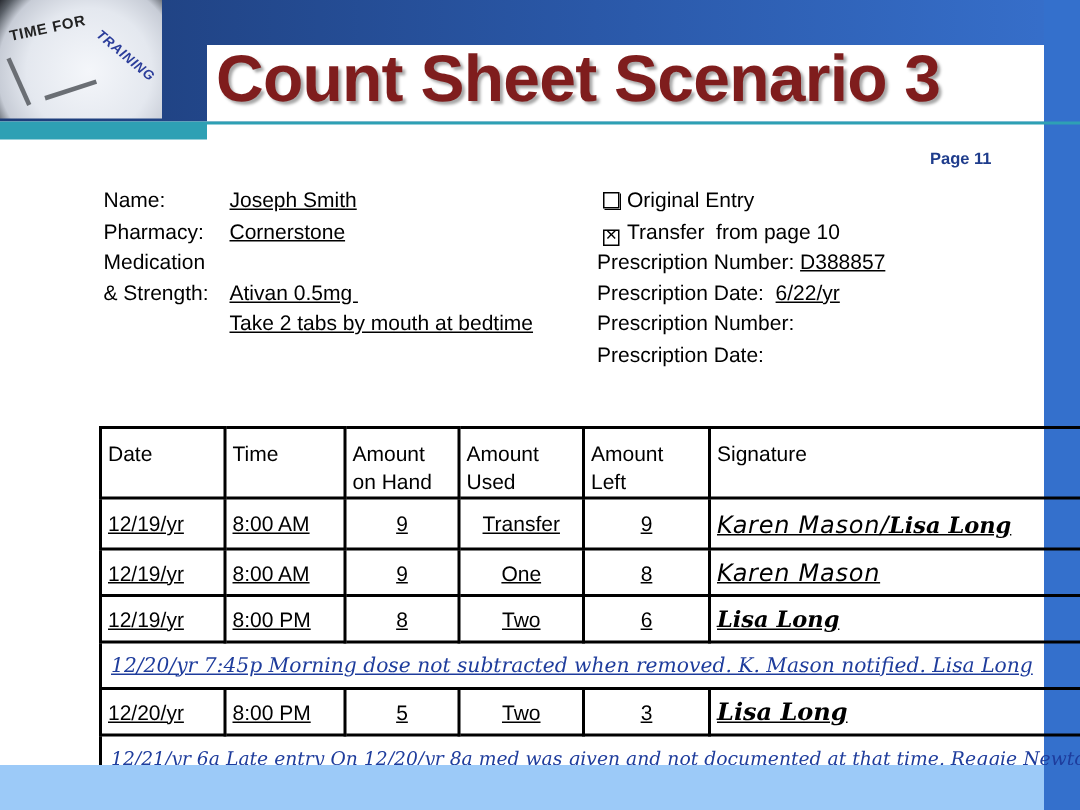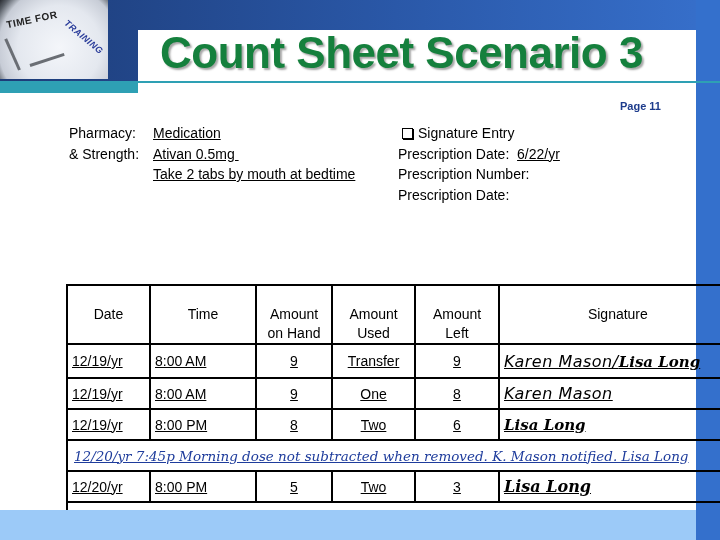--- a/index.html
+++ b/index.html
@@ -43,22 +43,22 @@
   }
   .teal-line {
     position: absolute; left: 138px; top: 81px; width: 582px; height: 2px;
     background: #2ea0b4;
   }
   .title-box {
     position: absolute; left: 138px; top: 30px; width: 558px; height: 51px;
     background: #ffffff;
   }
   .title {
-    position: absolute; left: 160px; top: 28px; font-size: 44px; font-weight: bold;
-    color: #15803d; letter-spacing: -0.5px; white-space: nowrap;
+    position: absolute; left: 144px; top: 28px; font-size: 44px; font-weight: bold;
+    color: #7f1d1d; letter-spacing: -0.5px; white-space: nowrap;
     text-shadow: 2px 2px 2px rgba(0,0,0,0.35);
   }
   .page-num {
     position: absolute; left: 620px; top: 100px; font-size: 11px; font-weight: bold; color: #1e3c8c;
   }
 
   .info { position: absolute; font-size: 14px; line-height: 20.5px; white-space: nowrap; }
   .info-left { left: 69px; top: 123px; }
   .info-left .lbl { display: inline-block; width: 84px; }
   .info-left .val { text-decoration: underline; }
@@ -67,25 +67,25 @@
   .cb { display: inline-block; width: 11px; height: 11px; border: 1.5px solid #000; margin-right: 5px; position: relative; top: 1px; font-size: 10px; line-height: 8px; text-align: center; }
   .cb.shadow { box-shadow: 1px 1px 0 #000; }
 
   table.count {
     position: absolute; left: 66px; top: 284px; width: 629px;
     border-collapse: collapse; font-size: 14px;
   }
   table.count td, table.count th {
     border: 2px solid #000; padding: 0 4px; font-weight: normal; vertical-align: middle;
   }
-  table.count th { height: 42px; vertical-align: top; padding-top: 19px; line-height: 19px; text-align: center; }
+  table.count th { height: 42px; vertical-align: top; padding-top: 7px; line-height: 19px; text-align: left; }
   table.count td { height: 31px; text-decoration: underline; }
   td.c { text-align: center; }
   .col-date { width: 83px; }
-  .col-time { width: 106px; }
+  .col-time { width: 80px; }
   .col-onhand { width: 76px; }
   .col-used { width: 83px; }
   .col-left { width: 84px; }
   .sig-print { font-family: "DejaVu Sans", sans-serif; font-size: 16px; letter-spacing: 0.5px; font-style: oblique; }
   .sig-script { font-family: "DejaVu Serif", serif; font-style: italic; font-weight: bold; font-size: 15px; }
   tr.note td {
     font-family: "DejaVu Serif", serif; font-style: italic; color: #1e3c9c; font-size: 13.5px;
     white-space: nowrap; overflow: visible; padding-left: 6px;
   }
 </style>
@@ -101,27 +101,31 @@
   <span class="logo-hand-1"></span>
   <span class="logo-hand-2"></span>
 </div>
 <div class="teal-bar"></div>
 <div class="title-box"></div>
 <div class="teal-line"></div>
 <div class="title">Count Sheet Scenario 3</div>
 <div class="page-num">Page 11</div>
 
 <div class="info info-left">
-  <div><span class="lbl">Pharmacy:</span><span class="val">Medication</span></div>
+  <div><span class="lbl">Name:</span><span class="val">Joseph Smith</span></div>
+  <div><span class="lbl">Pharmacy:</span><span class="val">Cornerstone</span></div>
+  <div><span class="lbl">Medication</span><span class="val"></span></div>
   <div><span class="lbl">&amp; Strength:</span><span class="val" style="white-space:pre">Ativan 0.5mg </span></div>
   <div><span class="lbl"></span><span class="val">Take 2 tabs by mouth at bedtime</span></div>
 </div>
 
 <div class="info info-right">
-  <div style="padding-left:4px"><span class="cb shadow"></span><span>Signature Entry</span></div>
+  <div style="padding-left:4px"><span class="cb shadow"></span><span>Original Entry</span></div>
+  <div style="padding-left:4px"><span class="cb">✕</span><span style="white-space:pre">Transfer  from page 10</span></div>
+  <div><span style="white-space:pre">Prescription Number: </span><span class="val">D388857</span></div>
   <div><span style="white-space:pre">Prescription Date:  </span><span class="val">6/22/yr</span></div>
   <div><span>Prescription Number:</span></div>
   <div><span>Prescription Date:</span></div>
 </div>
 
 <table class="count">
   <tbody>
       <tr>
     <th class="col-date">Date</th>
     <th class="col-time">Time</th>

